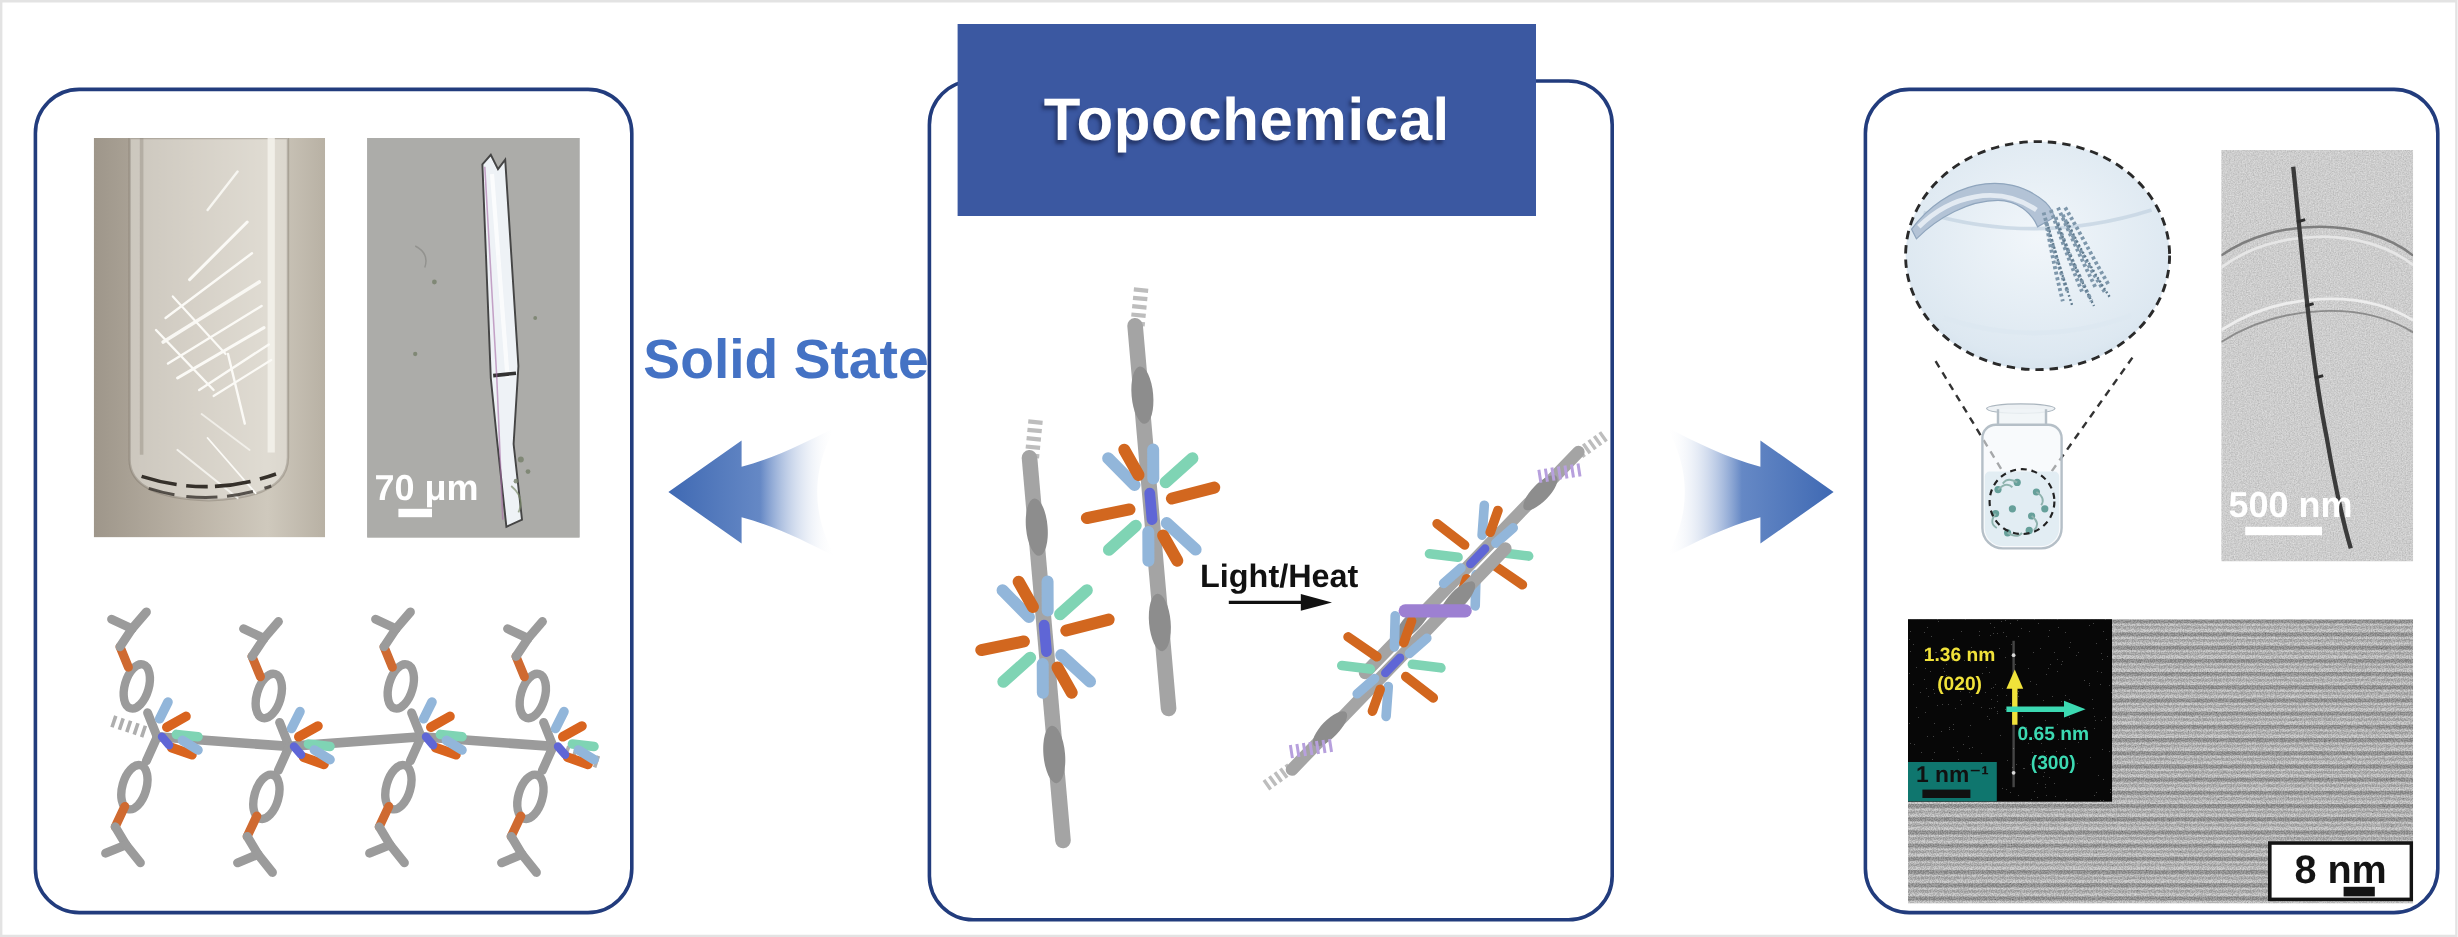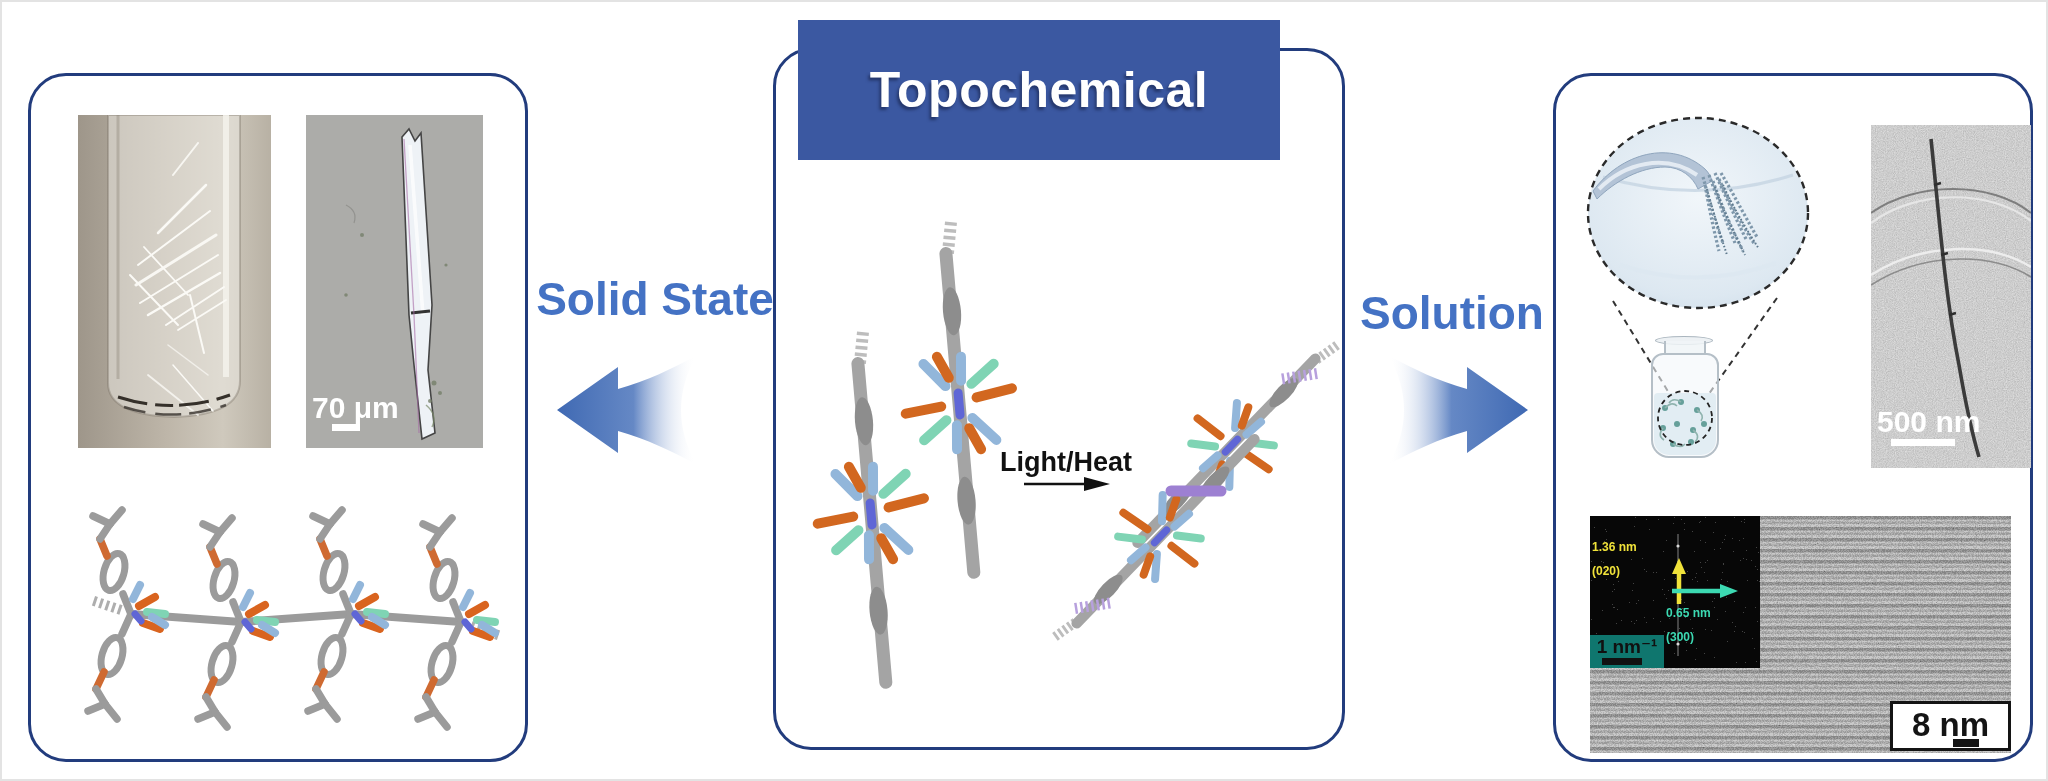--- a/index.html
+++ b/index.html
@@ -1,22 +1,22 @@
 <!DOCTYPE html>
 <html><head>
 <meta charset="utf-8">
 <style>
   html,body{margin:0;padding:0;background:#f2f2f2;font-family:"Liberation Sans","DejaVu Sans",sans-serif;}
   .canvas{position:relative;width:2048px;height:781px;background:#ffffff;overflow:hidden;
           box-shadow:inset 0 0 0 2px #e3e3e3;}
   .panel{position:absolute;border:3px solid #223c7d;border-radius:38px;background:#ffffff;box-sizing:border-box;}
   .left-panel{left:28px;top:73px;width:500px;height:689px;}
-  .center-panel{left:773px;top:48px;width:572px;height:702px;}
+  .center-panel{left:773px;top:66px;width:572px;height:702px;}
   .right-panel{left:1553px;top:73px;width:480px;height:689px;}
-  .banner{position:absolute;left:798px;top:20px;width:482px;height:140px;background:#3b58a1;z-index:5;
+  .banner{position:absolute;left:798px;top:20px;width:482px;height:160px;background:#3b58a1;z-index:5;
           display:flex;flex-direction:column;justify-content:center;align-items:center;}
   .banner div{color:#fff;font-size:50px;font-weight:bold;line-height:66px;letter-spacing:.5px;
           text-shadow:-2px 3px 3px rgba(20,30,65,.55);}
   .branch-label{position:absolute;color:#4472c4;font-size:46px;font-weight:bold;text-align:center;}
   #ssLabel{left:505px;top:272px;width:300px;}
   #solLabel{left:1352px;top:286px;width:200px;}
   .swoosh{position:absolute;width:145px;height:120px;}
   #leftArrow{left:554px;top:350px;}
   #rightArrow{left:1386px;top:350px;}
   .condition{position:absolute;left:224px;top:396px;width:130px;text-align:center;
@@ -30,24 +30,24 @@
   .polymer-svg{position:absolute;left:15px;top:408px;}
   .rxn-svg{position:absolute;left:0;top:0;}
   .zoom-circle{position:absolute;left:29px;top:39px;width:226px;height:196px;}
   .connector{position:absolute;left:0;top:0;pointer-events:none;}
   .vial-illus{position:absolute;left:95px;top:260px;width:68px;height:124px;}
   .vi-rim{position:absolute;left:4px;top:0;width:58px;height:9px;background:#edf1f4;border:1.5px solid #aab5be;border-radius:50%;box-sizing:border-box;}
   .vi-neck{position:absolute;left:13px;top:5px;width:42px;height:14px;background:rgba(240,244,247,.85);border-left:2px solid #b5bfc7;border-right:2px solid #b5bfc7;box-sizing:border-box;}
   .vi-body{position:absolute;left:0;top:17px;width:68px;height:105px;background:rgba(243,247,250,.6);border:2px solid #b5bfc7;border-radius:12px 12px 18px 18px;box-sizing:border-box;}
   .vi-liquid{position:absolute;left:3px;top:57px;width:62px;height:62px;background:#e2edf3;border-radius:4px 4px 15px 15px;}
   .vi-svg{position:absolute;left:0;top:0;}
-  .cryo{position:absolute;left:295px;top:49px;width:160px;height:343px;overflow:hidden;margin-left:20px;}
+  .cryo{position:absolute;left:295px;top:49px;width:160px;height:343px;overflow:hidden;}
   .hrtem{position:absolute;left:34px;top:440px;width:421px;height:237px;overflow:hidden;}
   .fft{position:absolute;left:0;top:0;width:170px;height:152px;background:#101010;overflow:hidden;}
-  .fft-label{position:absolute;font-size:12px;font-weight:bold;text-align:left;line-height:22px;}
+  .fft-label{position:absolute;font-size:16px;font-weight:bold;text-align:center;line-height:22px;}
   .fft-y{color:#f0e23a;}
   .fft-t{color:#3cd9b2;}
   .fft-scalebox{position:absolute;left:0;top:119px;width:74px;height:33px;background:#0f766e;}
   .fft-scalebox .lbl{position:absolute;left:0;top:0;width:100%;text-align:center;color:#111;font-size:19px;font-weight:bold;}
   .fft-scalebox .bar{position:absolute;left:12px;top:23px;width:40px;height:7px;background:#111;}
   .hrtem-scalebox{position:absolute;left:300px;top:185px;width:121px;height:50px;background:#fff;border:3px solid #141414;box-sizing:border-box;}
   .hrtem-scalebox .lbl{position:absolute;left:0;top:0;width:100%;text-align:center;color:#141414;font-size:33px;font-weight:bold;line-height:42px;}
   .hrtem-scalebox .bar{position:absolute;left:60px;top:35px;width:26px;height:8px;background:#141414;}
   
   .gs{stroke:#9b9b9b;stroke-width:7.5;stroke-linecap:round;fill:none;}
@@ -174,21 +174,20 @@
     <defs>
       <linearGradient id="lgL" x1="0" y1="0" x2="1" y2="0">
         <stop offset="0" stop-color="#3f69b3"></stop>
         <stop offset="0.55" stop-color="#5d82c2" stop-opacity="0.95"></stop>
         <stop offset="1" stop-color="#ffffff" stop-opacity="0"></stop>
       </linearGradient>
     </defs>
     <path d="M3 60 L64 17 L64 39 C 93 31 117 19 142 6 C 122 42 122 78 142 114 C 117 101 93 89 64 81 L64 103 Z" fill="url(#lgL)"></path>
   </svg>
 
-  <div class="branch-label" id="solLabel">Solution</div>
   <svg class="swoosh" id="rightArrow" viewBox="0 0 145 120">
     <defs>
       <linearGradient id="lgR" x1="0" y1="0" x2="1" y2="0">
         <stop offset="0" stop-color="#ffffff" stop-opacity="0"></stop>
         <stop offset="0.45" stop-color="#5d82c2" stop-opacity="0.95"></stop>
         <stop offset="1" stop-color="#3f69b3"></stop>
       </linearGradient>
     </defs>
     <path d="M142 60 L81 17 L81 39 C 52 31 28 19 3 6 C 23 42 23 78 3 114 C 28 101 52 89 81 81 L81 103 Z" fill="url(#lgR)"></path>
   </svg>

